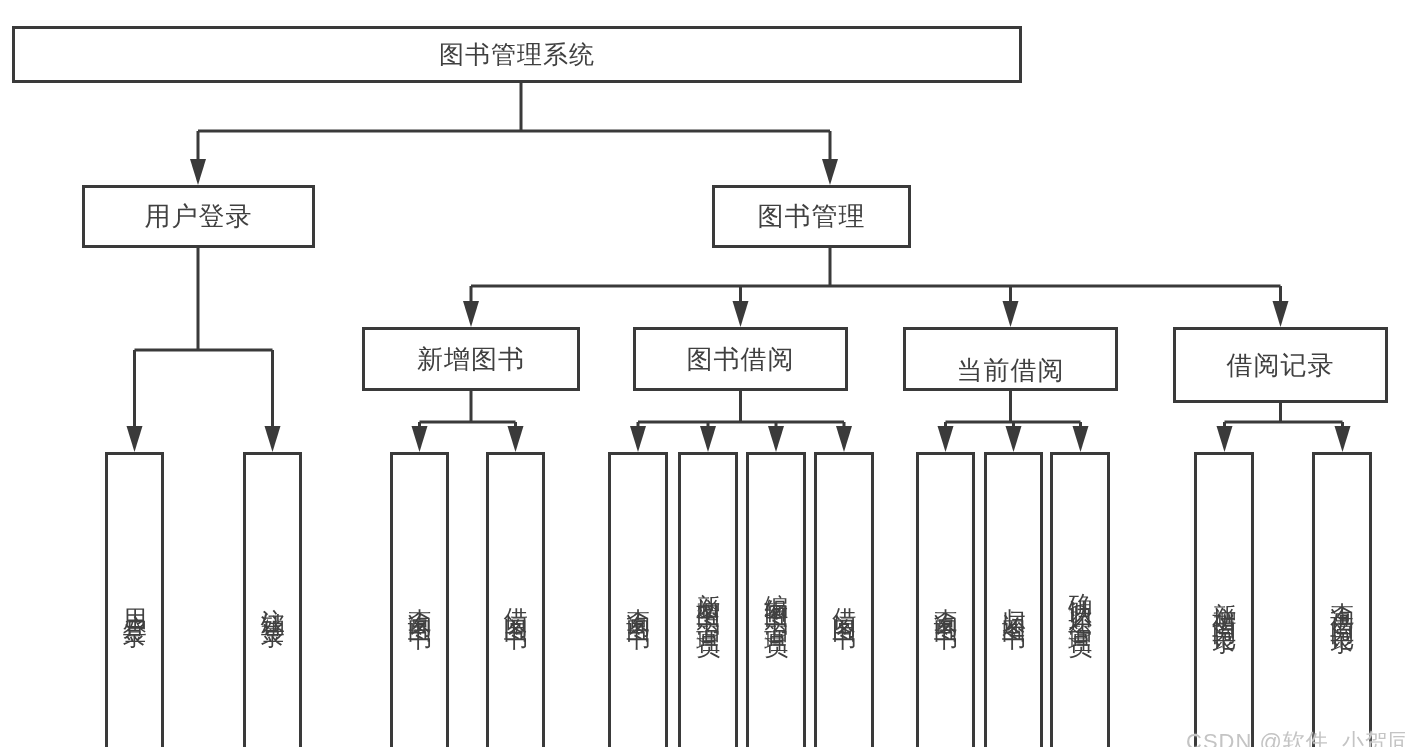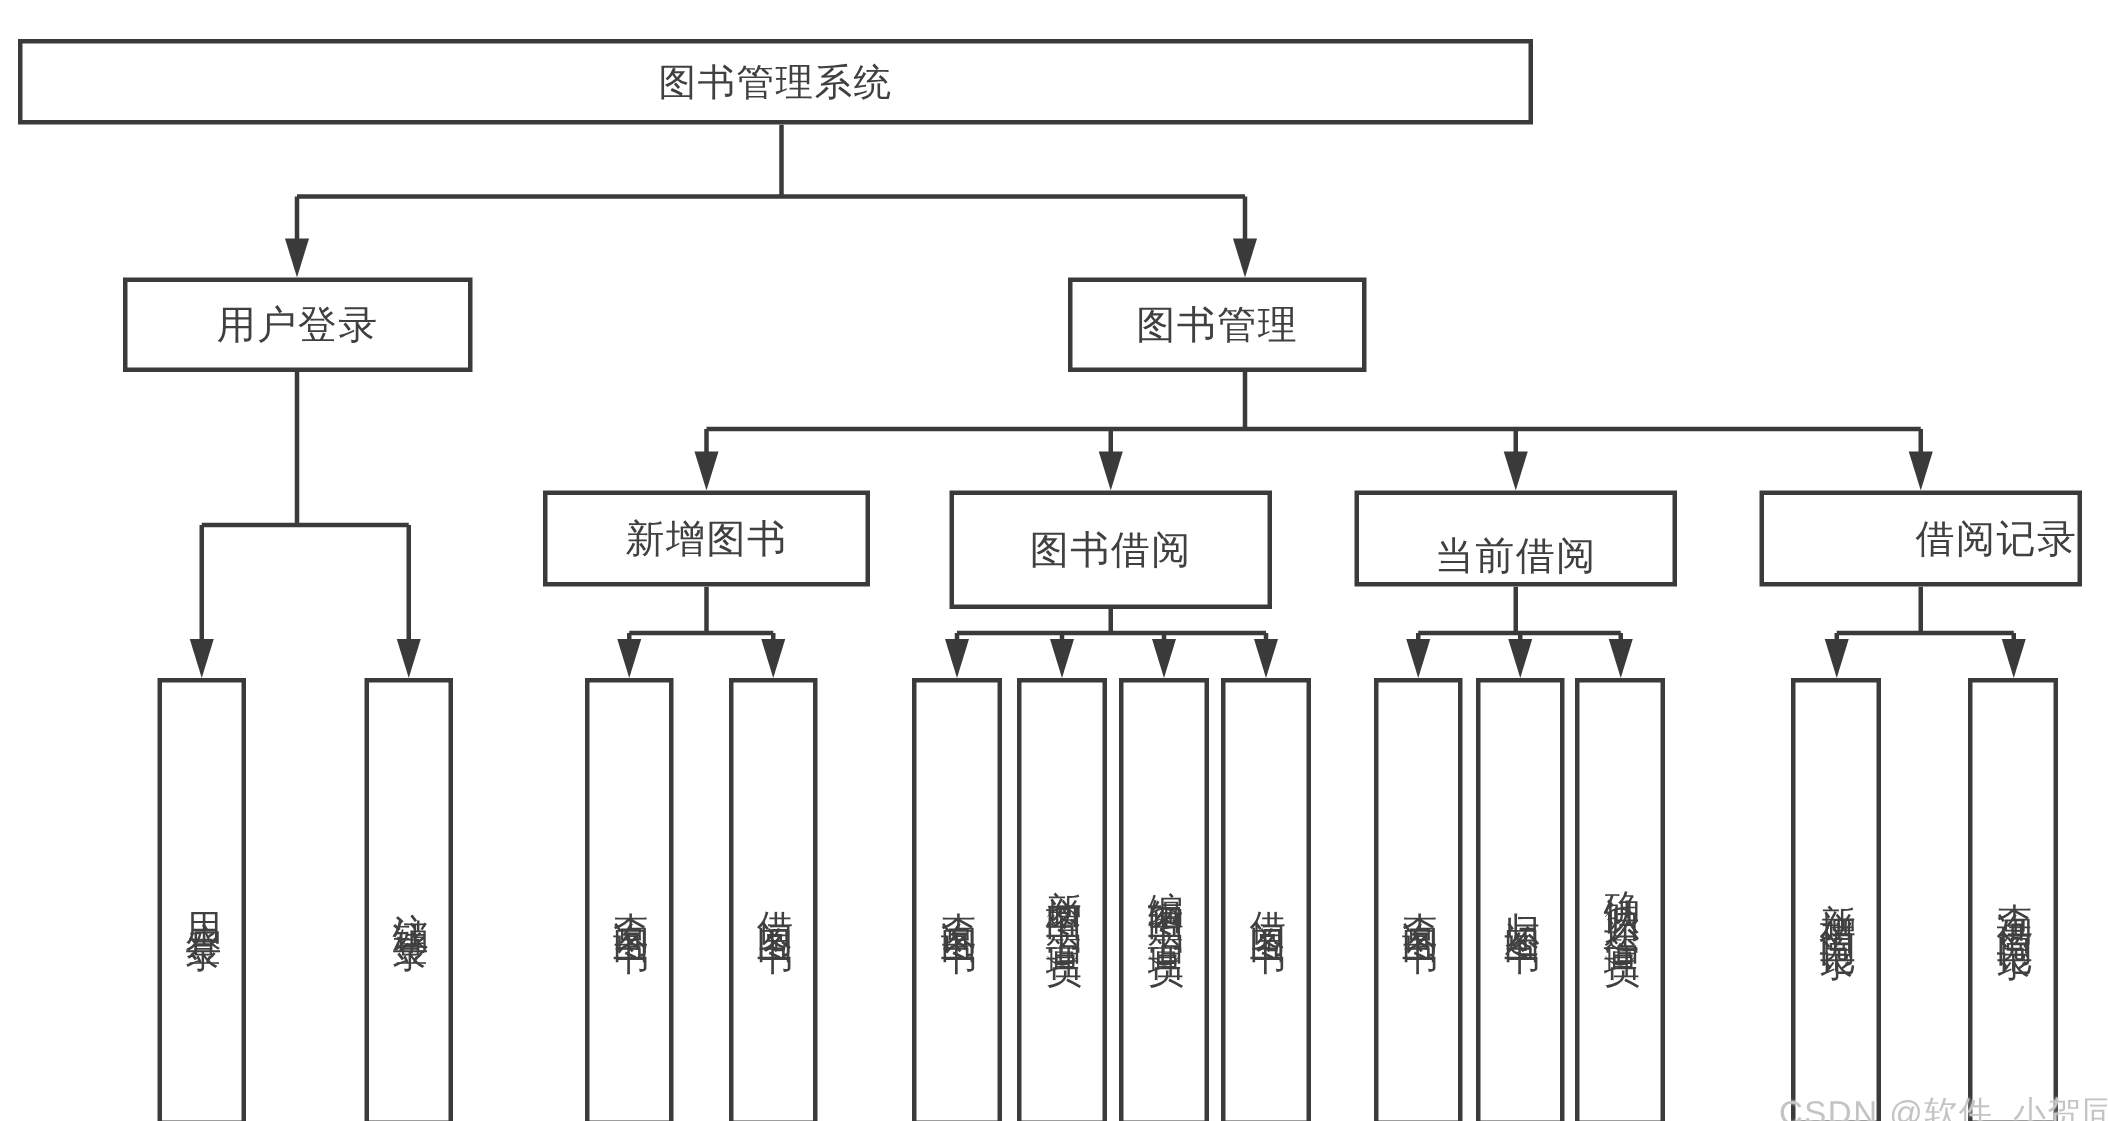--- a/index.html
+++ b/index.html
@@ -108,27 +108,27 @@
   <div class="node h" style="left:82px; top:170px; width:233px; height:63px;">
     <span>用户登录</span>
   </div>
   <div class="node h" style="left:712px; top:170px; width:199px; height:63px;">
     <span>图书管理</span>
   </div>
 
   <div class="node h" style="left:362px; top:312px; width:218px; height:64px;">
     <span>新增图书</span>
   </div>
-  <div class="node h" style="left:633px; top:312px; width:215px; height:79px;">
+  <div class="node h" style="left:633px; top:312px; width:215px; height:64px;">
     <span>图书借阅</span>
   </div>
   <div class="node h" style="left:903px; top:312px; width:215px; height:64px;align-items:flex-end;">
     <span>当前借阅</span>
   </div>
-  <div class="node h" style="left:1173px; top:312px; width:215px; height:64px;justify-content:flex-end;">
+  <div class="node h" style="left:1173px; top:312px; width:215px; height:76px;">
     <span>借阅记录</span>
   </div>
 
   <div class="node v" style="left:105px; top:437px; width:59px; height:298px;">
     <span class="vtext">用户登录</span>
   </div>
   <div class="node v" style="left:243px; top:437px; width:59px; height:298px;">
     <span class="vtext">注销登录</span>
   </div>
 

